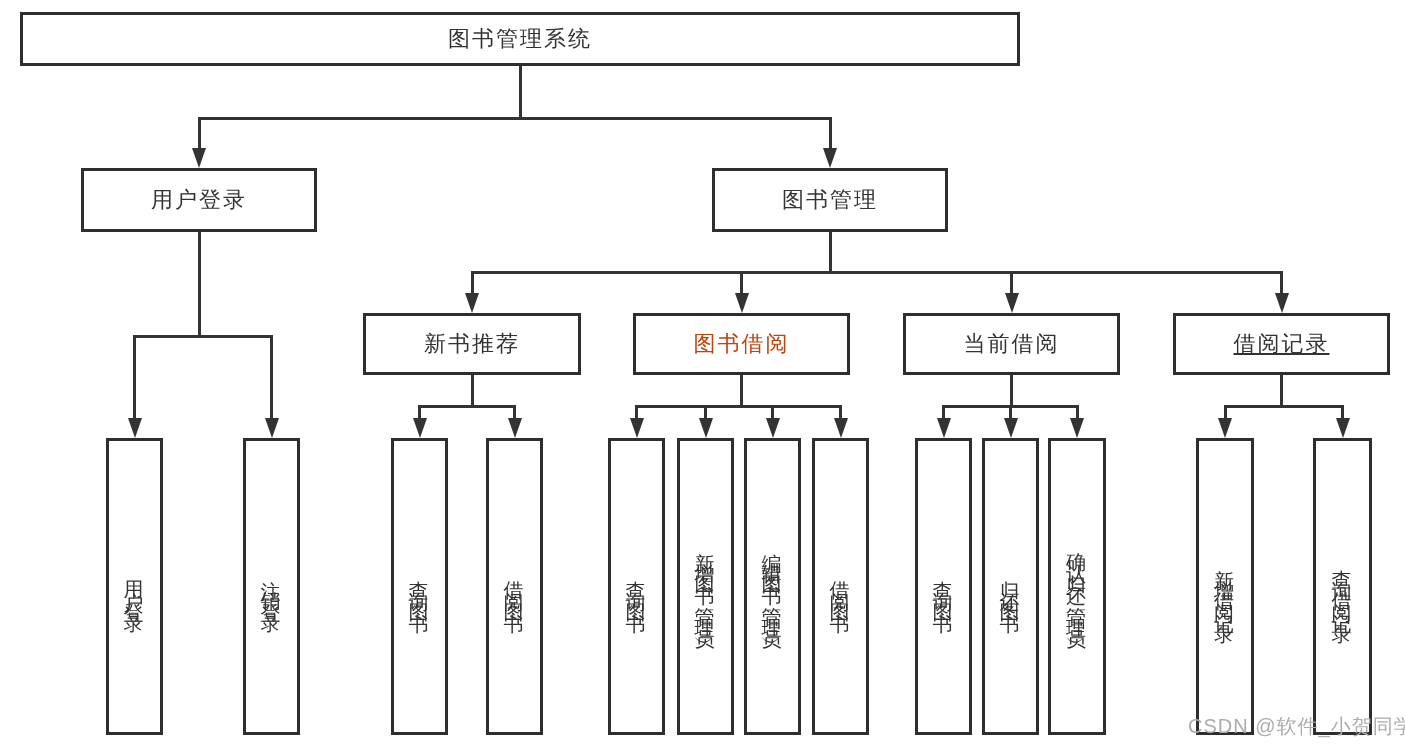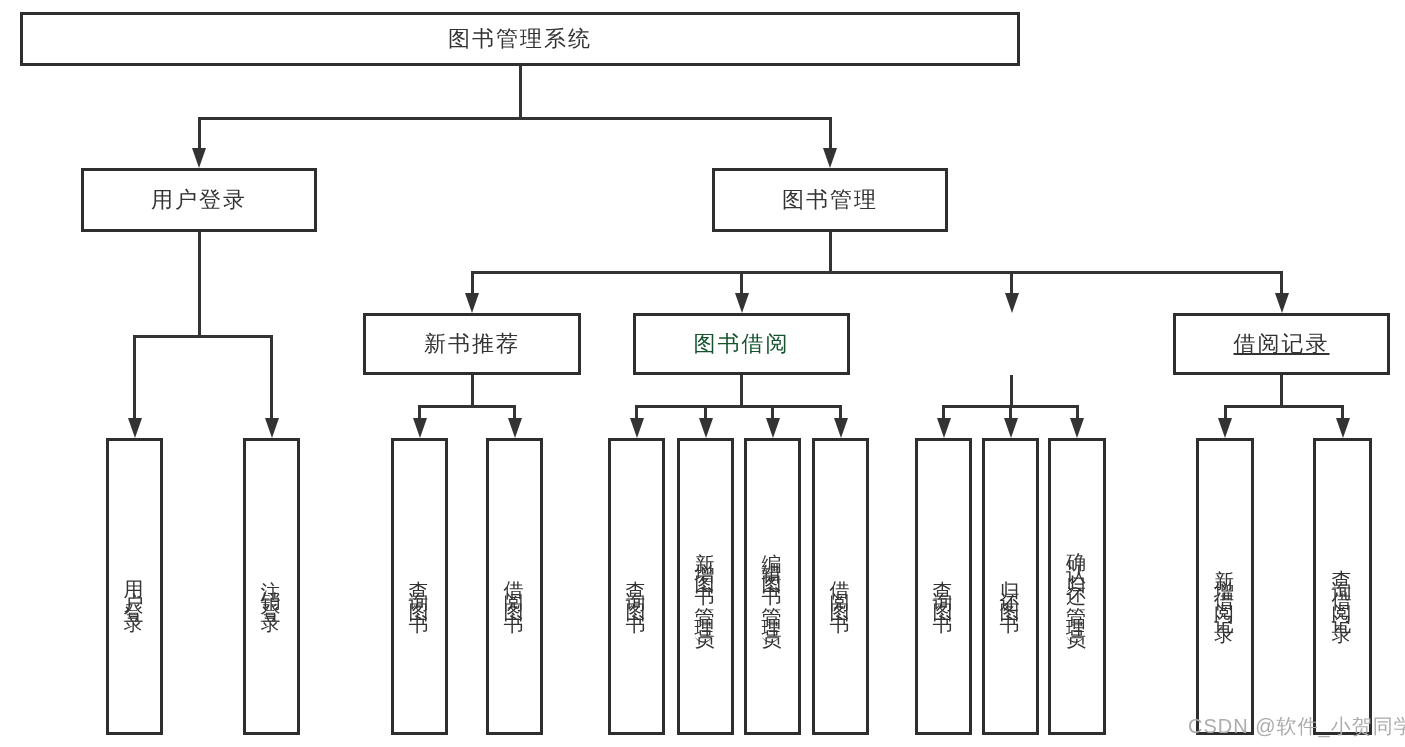--- a/index.html
+++ b/index.html
@@ -69,21 +69,24 @@
     <div class="node" style="left: 81px; top: 168px; width: 236px; height: 64px; border-color: rgb(46, 46, 46);">
       <span class="node-label" style="color: rgb(51, 51, 51);">用户登录</span>
     </div>
     <div class="node" style="left: 363px; top: 313px; width: 218px; height: 62px; border-color: rgb(46, 46, 46);">
       <span class="node-label" style="color: rgb(51, 51, 51);">新书推荐</span>
     </div>
     <div class="node" style="left: 712px; top: 168px; width: 236px; height: 64px; border-color: rgb(46, 46, 46);">
       <span class="node-label" style="color: rgb(51, 51, 51);">图书管理</span>
     </div>
     <div class="node" style="left: 633px; top: 313px; width: 217px; height: 62px; border-color: rgb(46, 46, 46);">
-      <span class="node-label" style="color: #14532d;">图书借阅</span>
+      <span class="node-label" style="color: #c2410c;">图书借阅</span>
+    </div>
+    <div class="node" style="left: 903px; top: 313px; width: 217px; height: 62px; border-color: rgb(46, 46, 46);">
+      <span class="node-label" style="color: rgb(51, 51, 51);">当前借阅</span>
     </div>
     <div class="node" style="left: 1173px; top: 313px; width: 217px; height: 62px; border-color: rgb(46, 46, 46);">
       <span class="node-label" style="color: rgb(51, 51, 51); text-decoration: underline;">借阅记录</span>
     </div>
     <div class="node vertical" style="left: 106px; top: 438px; width: 57px; height: 297px; border-color: rgb(46, 46, 46);">
       <span class="node-label" style="color: rgb(51, 51, 51);">用户登录</span>
     </div>
     <div class="node vertical" style="left: 243px; top: 438px; width: 57px; height: 297px; border-color: rgb(46, 46, 46);">
       <span class="node-label" style="color: rgb(51, 51, 51);">注销登录</span>
     </div>

